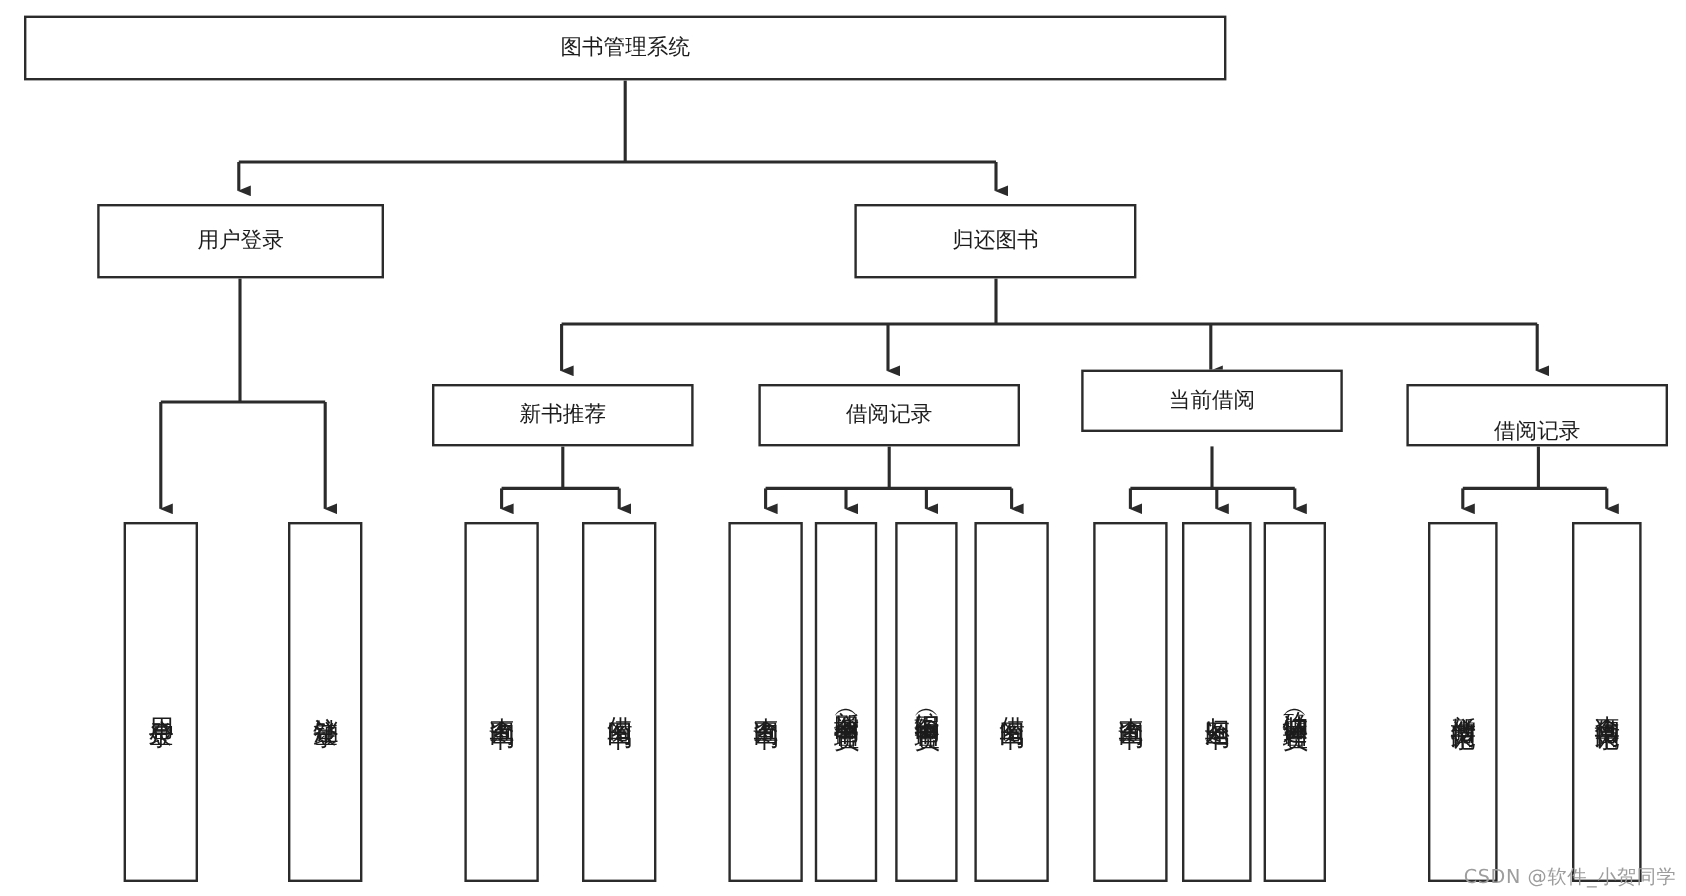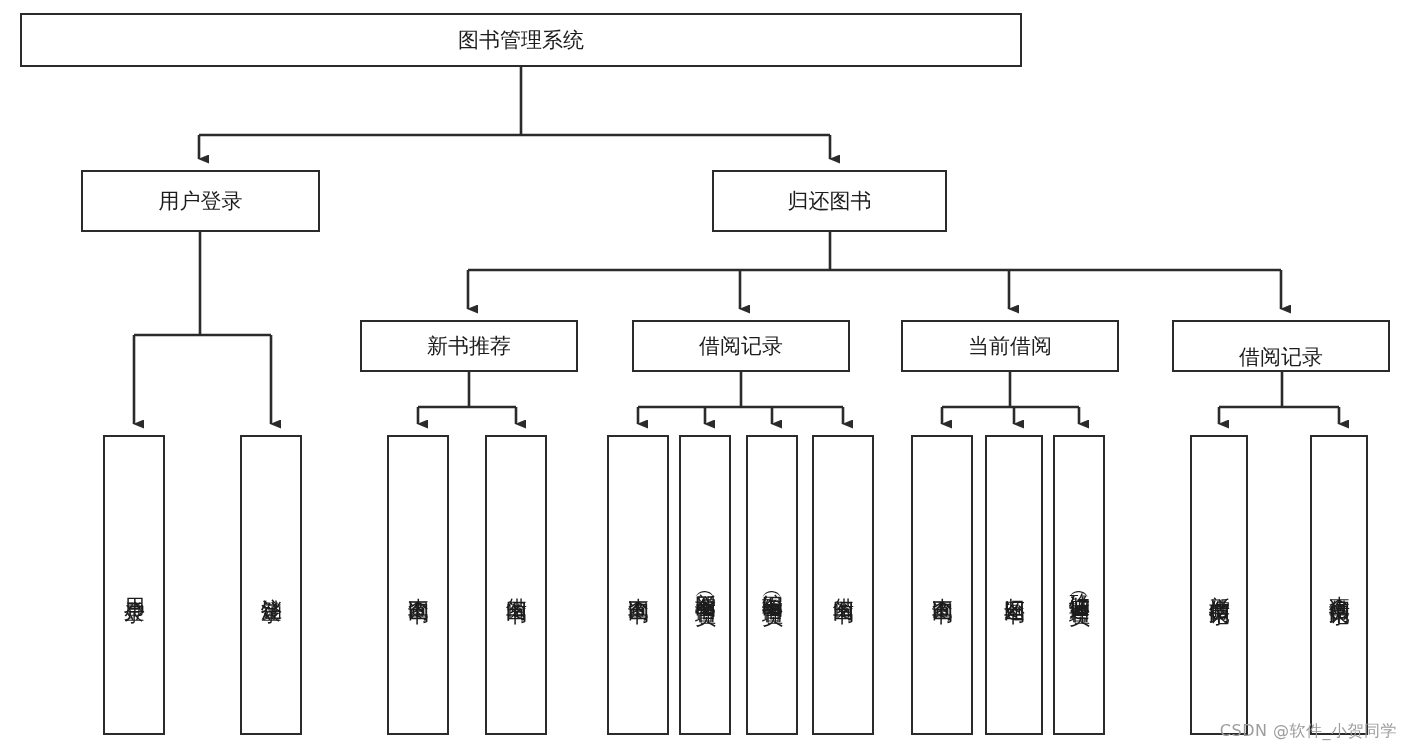--- a/index.html
+++ b/index.html
@@ -35,21 +35,21 @@
     justify-content: center;
     z-index: 2;
   }
   .node .label {
     color: #1c1c1c;
     line-height: 1.18;
     text-align: center;
     white-space: nowrap;
   }
   .node.horizontal .label {
-    font-size: 21px;
+    font-size: 18px;
   }
   .node.vertical {
     align-items: center;
     justify-content: center;
   }
   .node.vertical .label {
     writing-mode: vertical-rl;
     text-orientation: upright;
     font-size: 21px;
     letter-spacing: 2px;
@@ -134,21 +134,21 @@
   <div class="node horizontal" style="left:712px; top:170px; width:235px; height:62px;">
     <span class="label">归还图书</span>
   </div>
 
   <div class="node horizontal" style="left:360px; top:320px; width:218px; height:52px;">
     <span class="label">新书推荐</span>
   </div>
   <div class="node horizontal" style="left:632px; top:320px; width:218px; height:52px;">
     <span class="label">借阅记录</span>
   </div>
-  <div class="node horizontal" style="left:901px; top:320px; width:218px; height:52px;">
+  <div class="node horizontal" style="left:901px; top:308px; width:218px; height:52px;">
     <span class="label">当前借阅</span>
   </div>
   <div class="node horizontal" style="left:1172px; top:320px; width:218px; height:52px;align-items:flex-end;">
     <span class="label">借阅记录</span>
   </div>
 
   <div class="node vertical" style="left:103px; top:435px; width:62px; height:300px;">
     <span class="label">用户登录</span>
   </div>
   <div class="node vertical" style="left:240px; top:435px; width:62px; height:300px;">

